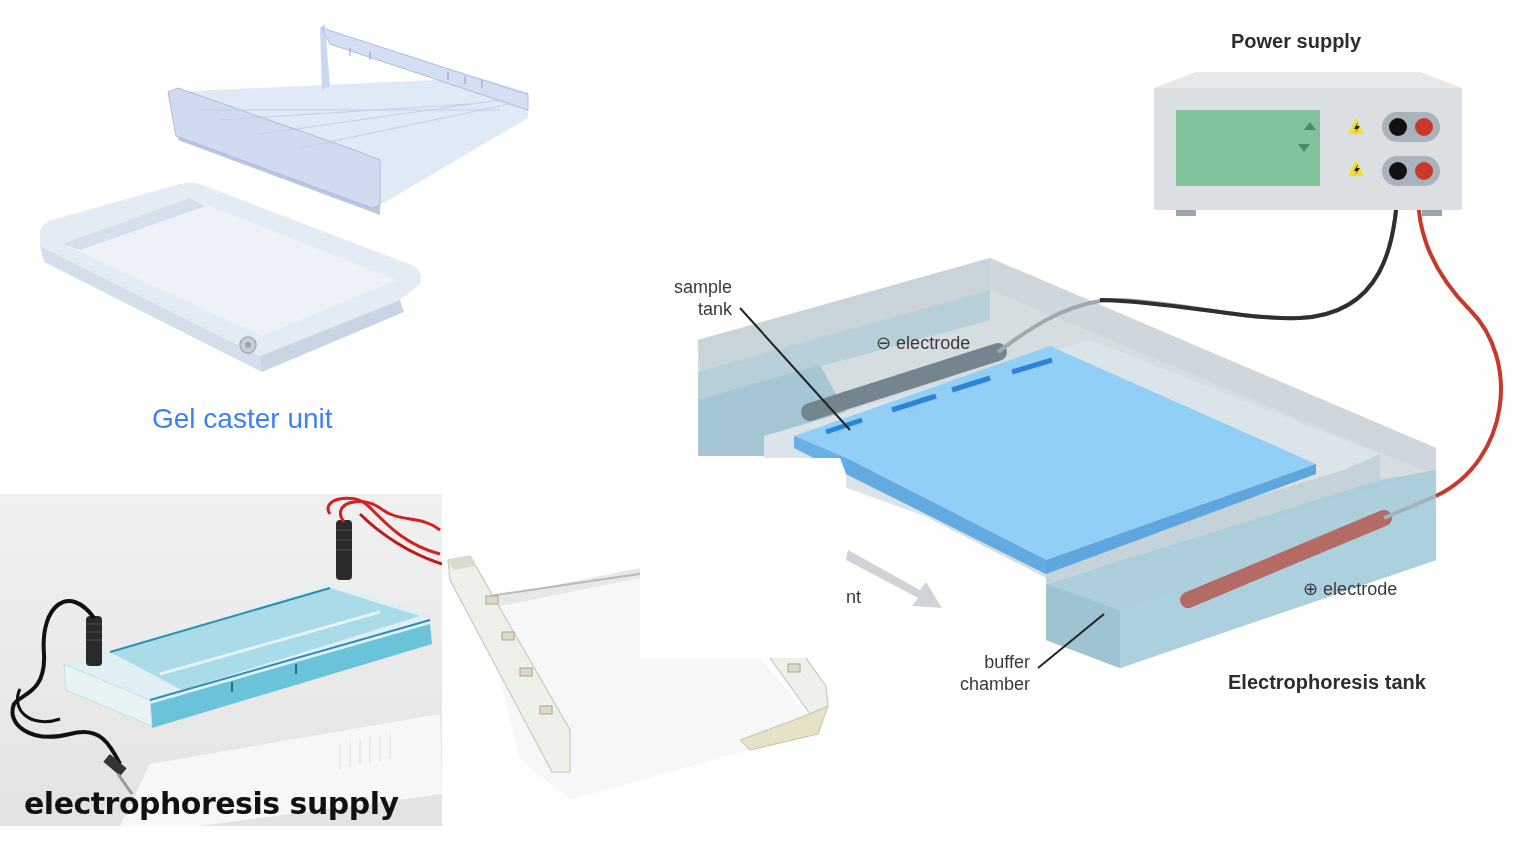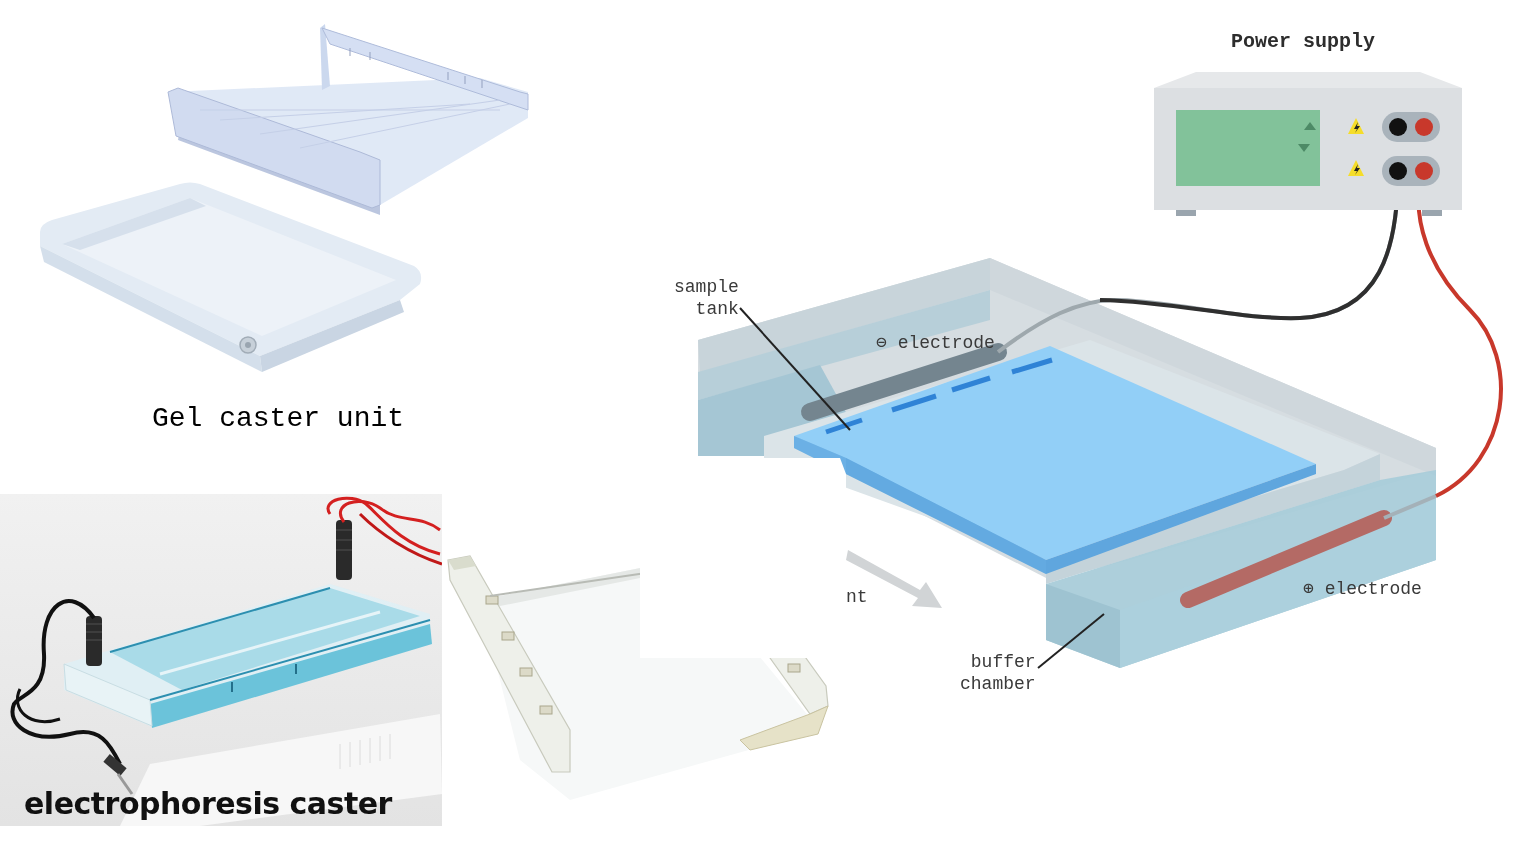--- a/index.html
+++ b/index.html
@@ -1,22 +1,22 @@
 <!DOCTYPE html>
 <html><head>
 <meta charset="utf-8">
 <style>
   html, body { margin:0; padding:0; background:#ffffff; }
   body { width:1536px; height:864px; position:relative; overflow:hidden; font-family:"DejaVu Sans", sans-serif; }
   .abs { position:absolute; }
   svg { position:absolute; left:0; top:0; }
-  .lbl { position:absolute; color:#333; font-family:Liberation Mono, monospace; white-space:nowrap; }
+  .lbl { position:absolute; color:#333; font-family:Liberation Sans, sans-serif; white-space:nowrap; }
   .lbl-title { font-weight:bold; font-size:20px; color:#2d2d2d; }
   .lbl-small { font-size:18px; color:#3a3a3a; line-height:22px; text-align:right; }
-  .lbl-caster { font-family:Liberation Mono, monospace; font-size:28px; color:#000000; }
+  .lbl-caster { font-family:Liberation Sans, sans-serif; font-size:28px; color:#3b82f6; }
   .lbl-chamber { font-family:"DejaVu Sans", sans-serif; font-weight:bold; font-size:30px; color:#111; letter-spacing:-0.5px; }
   .photo-panel { position:absolute; left:0; top:494px; width:442px; height:332px; background:#ececec; overflow:hidden; }
 </style>
 </head>
 <body>
 
 <div class="abs" style="left:0;top:0;width:560px;height:460px;">
   <svg width="560" height="460" viewBox="0 0 560 460">
 
     <g opacity="0.95">
@@ -94,21 +94,21 @@
 
     <path d="M94,124 C70,90 40,110 44,160 C46,200 20,200 14,210 C6,230 30,250 70,240 C100,232 110,250 120,270" fill="none" stroke="#111" stroke-width="4"></path>
     <path d="M20,195 C10,215 30,235 60,225" fill="none" stroke="#111" stroke-width="3"></path>
     <rect x="104" y="266" width="22" height="10" fill="#333" transform="rotate(40 115 271)"></rect>
     <line x1="118" y1="280" x2="132" y2="300" stroke="#999" stroke-width="3"></line>
 
     <path d="M344,28 C330,10 360,0 380,14 C400,30 420,20 440,36" fill="none" stroke="#d42020" stroke-width="3"></path>
     <path d="M330,20 C320,6 350,-2 366,10 C380,22 400,50 440,60" fill="none" stroke="#d42020" stroke-width="3"></path>
     <path d="M360,20 C380,40 410,60 442,70" fill="none" stroke="#c01818" stroke-width="3"></path>
   </svg>
-  <div class="lbl lbl-chamber" style="left:24px;top:292px;">electrophoresis caster</div>
+  <div class="lbl lbl-chamber" style="left:24px;top:292px;">electrophoresis supply</div>
 </div>
 
 <div class="abs" style="left:440px;top:510px;width:400px;height:300px;">
   <svg width="400" height="300" viewBox="0 0 400 300">
     <polygon points="40,90 240,50 380,220 130,290 80,250" fill="#f6f8f8"></polygon>
     <polygon points="40,90 240,50 240,60 50,98" fill="#e5e8e6"></polygon>
 
     <polygon points="8,50 30,46 130,220 130,262 112,262 10,70" fill="#eef0ea" stroke="#c8cabd" stroke-width="1.2"></polygon>
     <polygon points="8,50 30,46 36,56 14,60" fill="#d9dccd"></polygon>
 
@@ -211,13 +211,14 @@
   </div>
   <div class="lbl lbl-small" style="left:634px;top:578px;margin-left:29px;">
     <span>⊕</span>
     <span>electrode</span>
   </div>
   <div class="lbl lbl-small" style="left:206px;top:586px;">nt</div>
   <div class="lbl lbl-small" style="left:320px;top:651px;">
     <div>buffer</div>
     <div>chamber</div>
   </div>
+  <div class="lbl lbl-title" style="left:588px;top:671px;">Electrophoresis tank</div>
 </div>
 
 </body></html>

